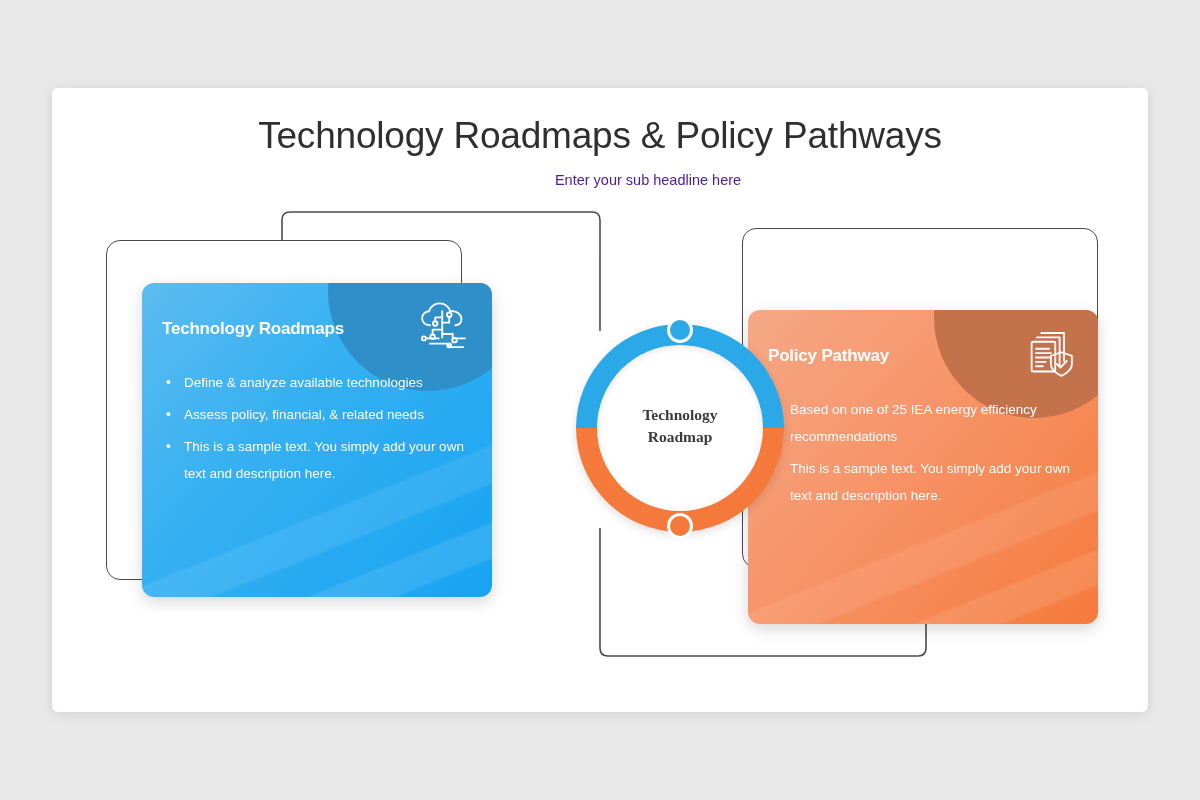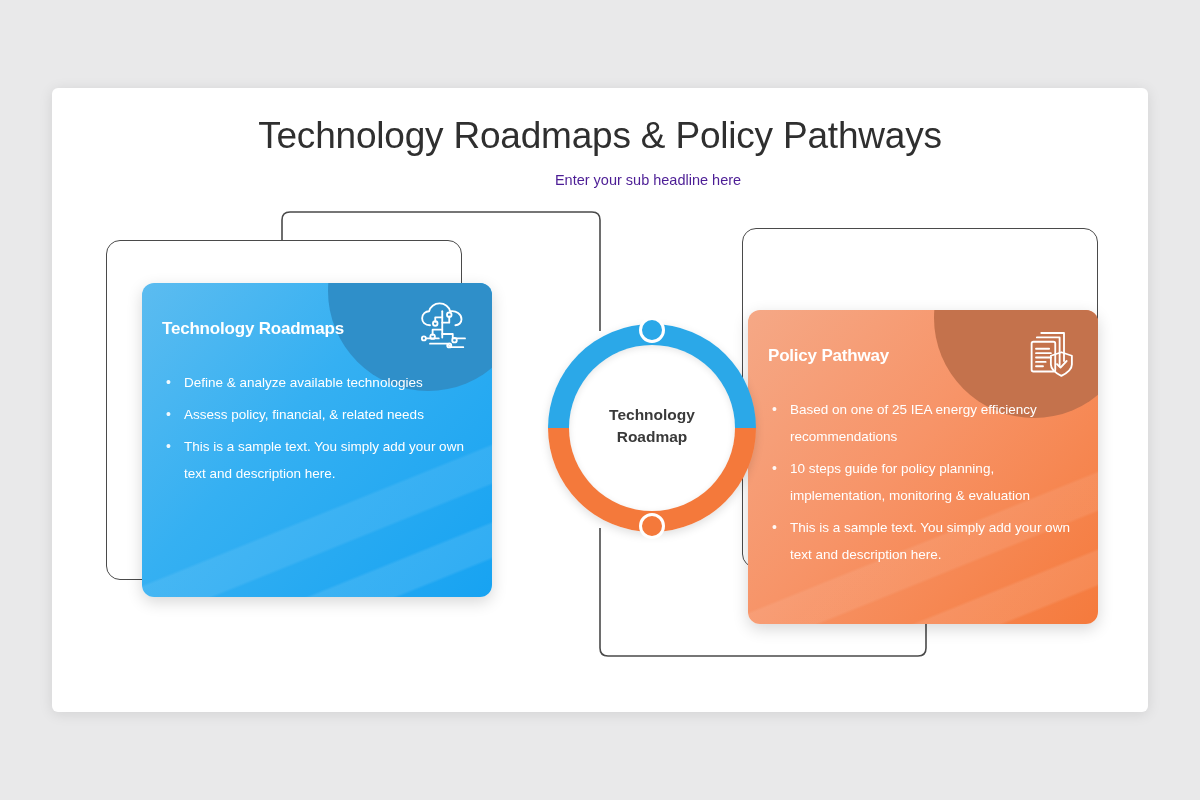--- a/index.html
+++ b/index.html
@@ -170,24 +170,25 @@
     position: absolute;
     left: 6px;
     top: 0;
     font-size: 14px;
     color: rgba(255,255,255,0.92);
   }
 
   
   #ring-wrap {
     position: absolute;
-    left: 496px;
+    left: 524px;
     top: 236px;
     width: 208px;
     height: 208px;
+    font-family: Liberation Serif, serif;
   }
   #ring {
     position: absolute;
     left: 0; top: 0;
     width: 208px;
     height: 208px;
     border-radius: 50%;
     background: linear-gradient(to bottom, #2ba8e8 0%, #2ba8e8 50%, #f4793b 50%, #f4793b 100%);
     box-shadow: 0 3px 10px rgba(0,0,0,0.13);
   }
@@ -288,21 +289,20 @@
         <path d="M16 46 L24 46"></path>
         <path d="M45 30 L57 34 L57 44 C57 50 51 54 45 57 C39 54 33 50 33 44 L33 34 Z" fill="none"></path>
         <path d="M40 43.5 L44 47.5 L51 40"></path>
       </g>
     </svg>
 
     <div class="card-title">Policy Pathway</div>
 
     <ul class="bullets">
       <li>Based on one of 25 IEA energy efficiency recommendations</li>
-      <li>10 steps guide for policy planning, implementation, monitoring &amp; evaluation</li>
       <li>This is a sample text. You simply add your own text and description here.</li>
     </ul>
   </div>
 
   <div id="ring-wrap">
     <div id="ring"></div>
     <div id="ring-hole"></div>
     <div id="ring-label">
       <span>Technology</span><br>
       <span>Roadmap</span>

